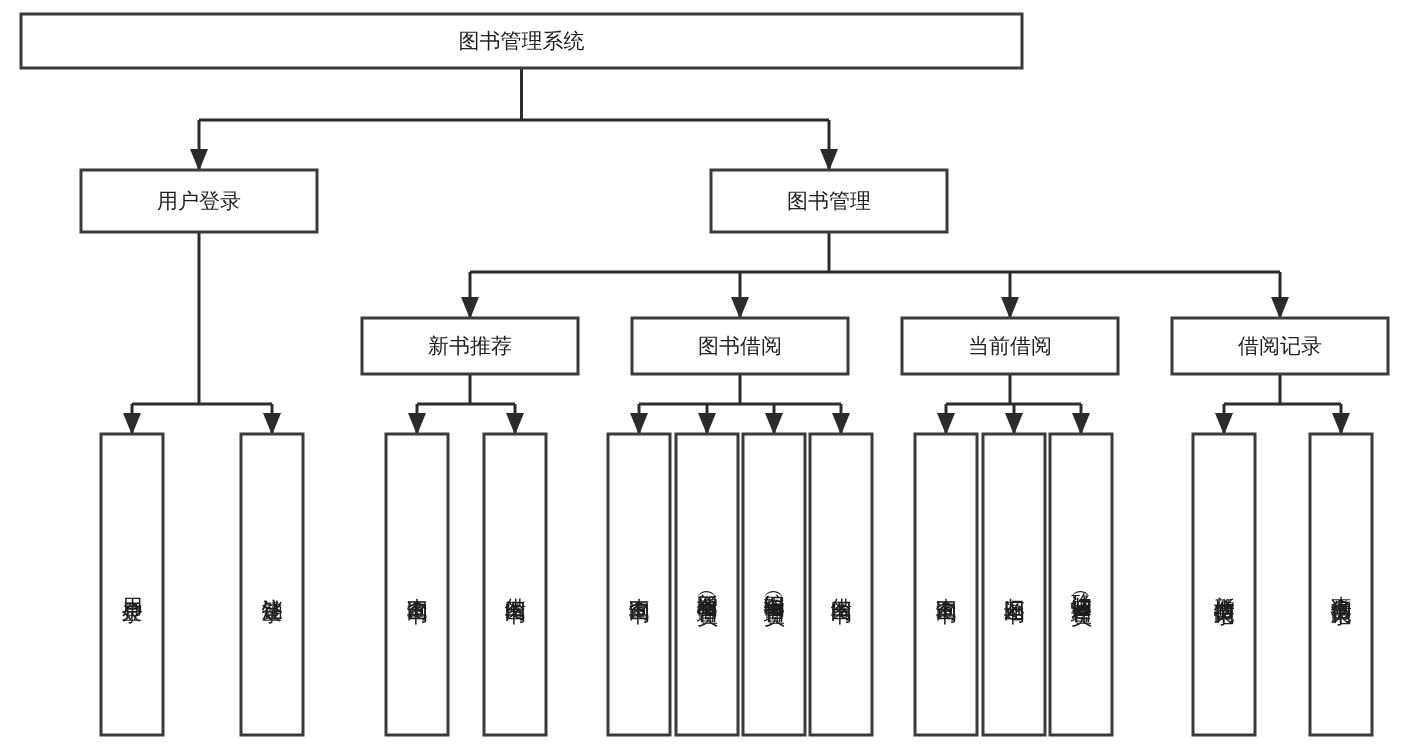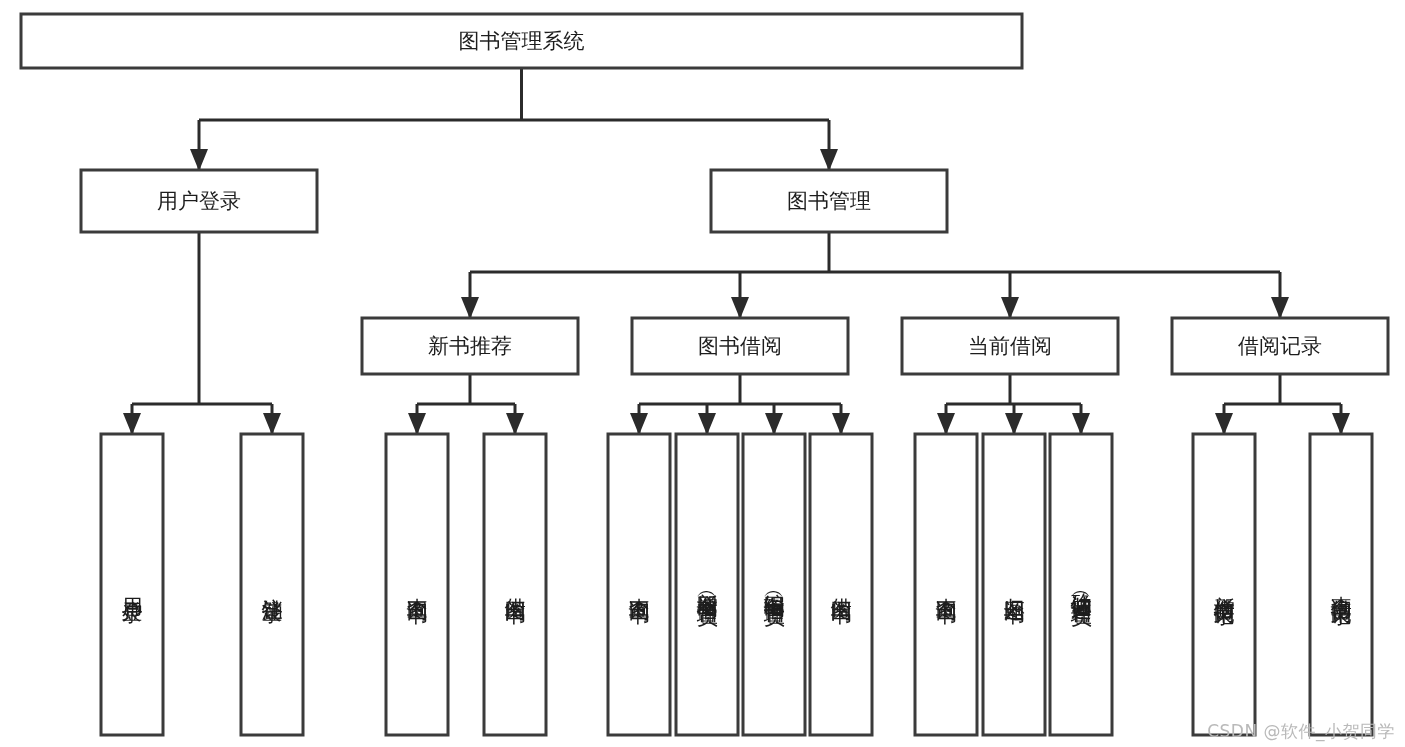--- a/index.html
+++ b/index.html
@@ -178,14 +178,13 @@
       <div class="leaf-label-wrap" style="left: 676px; top: 434px; width: 62px; height: 301px;">新增图书（管理员）</div>
       <div class="leaf-label-wrap" style="left: 743px; top: 434px; width: 62px; height: 301px;">编辑图书（管理员）</div>
       <div class="leaf-label-wrap" style="left: 810px; top: 434px; width: 62px; height: 301px;">借阅图书</div>
       <div class="leaf-label-wrap" style="left: 915px; top: 434px; width: 62px; height: 301px;">查询图书</div>
       <div class="leaf-label-wrap" style="left: 983px; top: 434px; width: 62px; height: 301px;">归还图书</div>
       <div class="leaf-label-wrap" style="left: 1050px; top: 434px; width: 62px; height: 301px;">确认归还（管理员）</div>
       <div class="leaf-label-wrap" style="left: 1193px; top: 434px; width: 62px; height: 301px;">新增借阅记录</div>
       <div class="leaf-label-wrap" style="left: 1310px; top: 434px; width: 62px; height: 301px;">查询借阅记录</div>
     </div>
 
-  <div class="watermark">CSDN @软件_小贺同学</div>
 </div>
 
 </body></html>

